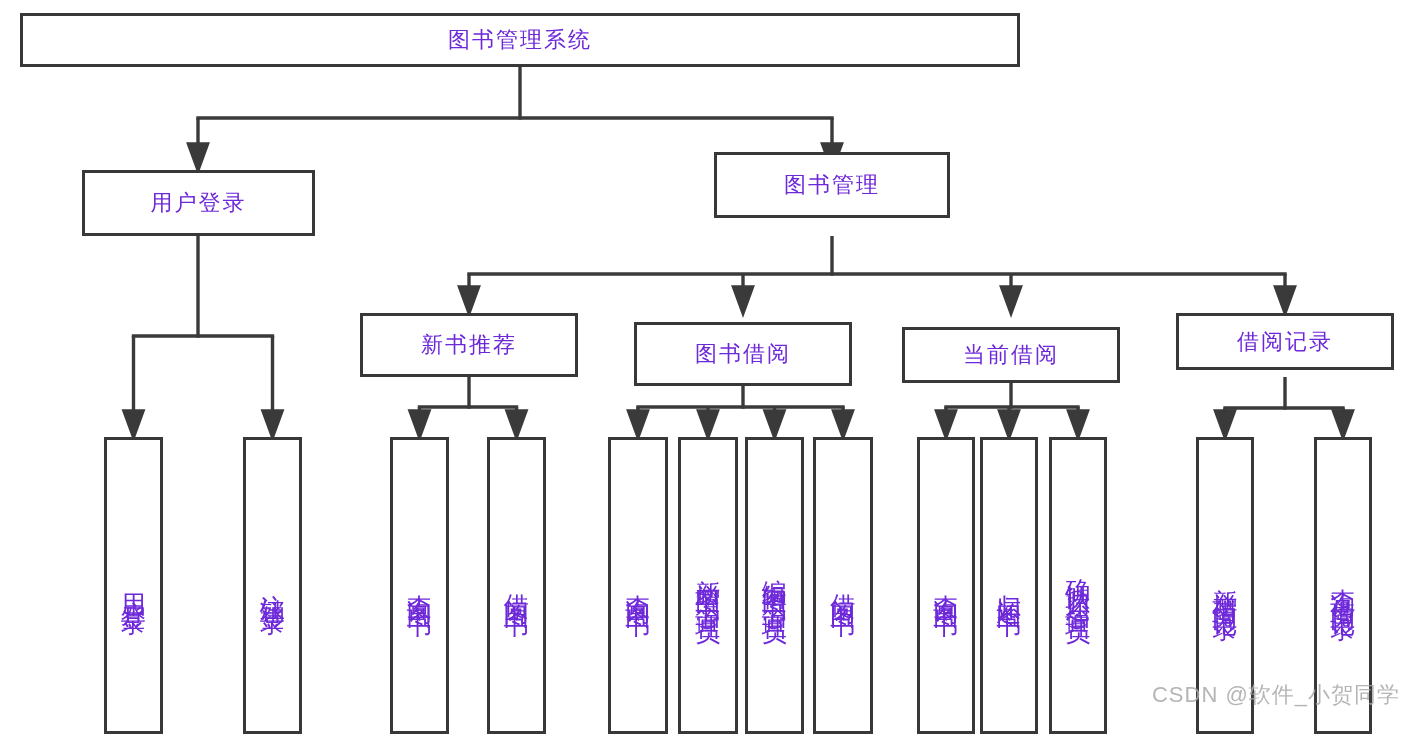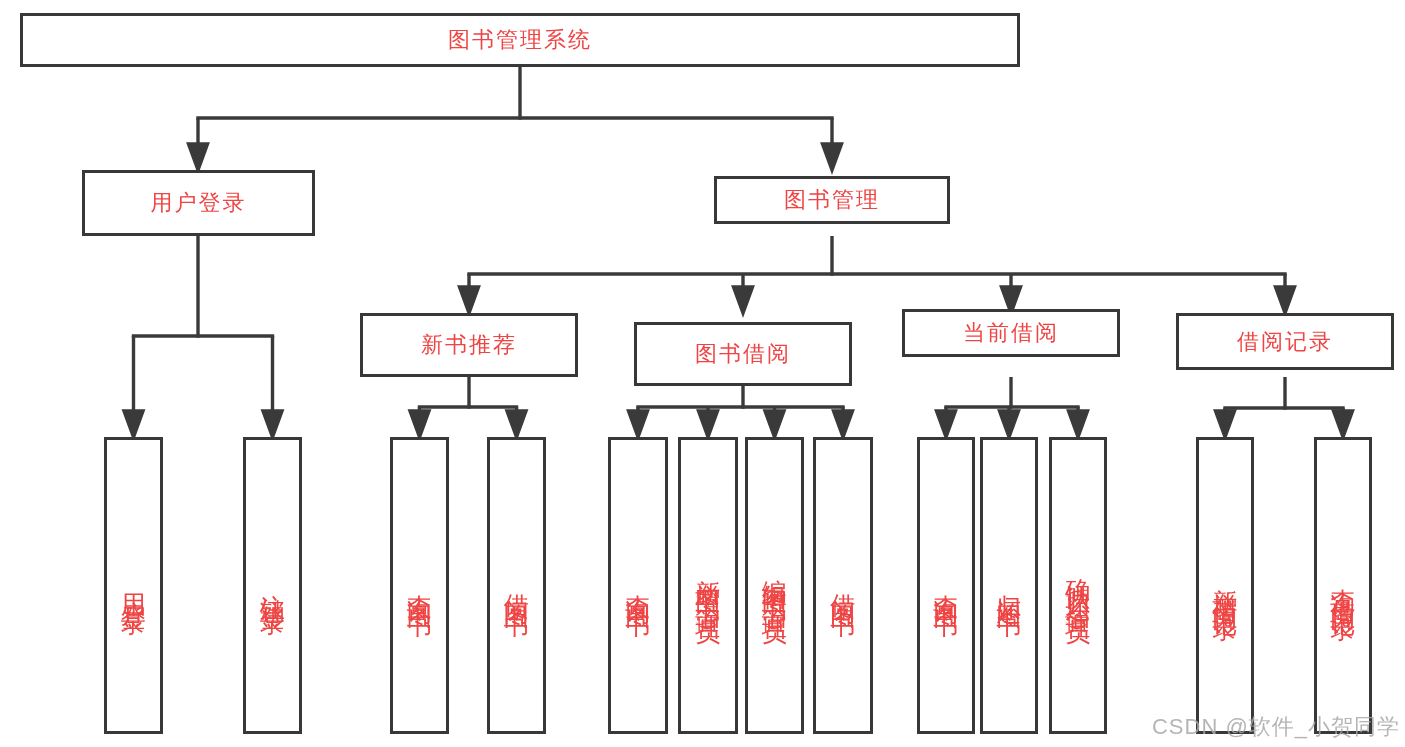--- a/index.html
+++ b/index.html
@@ -17,37 +17,37 @@
     width: 1405px; height: 747px;
   }
   .node {
     position: absolute;
     box-sizing: border-box;
     background: #ffffff;
     border: 3px solid #383838;
     display: flex;
     align-items: center;
     justify-content: center;
-    color: #ef4444;
+    color: #6d28d9;
   }
   .hbox {
     font-size: 22px;
     letter-spacing: 2px;
     white-space: nowrap;
   }
   .vbox span {
     writing-mode: vertical-rl;
     text-orientation: mixed;
     font-size: 25px;
     letter-spacing: 6px;
     line-height: 1.05;
   }
   .watermark {
     position: absolute;
-    top: 712px;
+    top: 680px;
     right: 5px;
     font-size: 22px;
     color: rgba(168,168,168,0.85);
     letter-spacing: 1px;
     white-space: nowrap;
   }
 </style>
 </head>
 <body>
 
@@ -117,31 +117,31 @@
     </g>
   </svg>
 
   <div class="node hbox" style="left:20px; top:13px; width:1000px; height:54px">
     <span>图书管理系统</span>
   </div>
 
   <div class="node hbox" style="left:82px; top:170px; width:233px; height:66px">
     <span>用户登录</span>
   </div>
-  <div class="node hbox" style="left:714px; top:176px; width:236px; height:48px">
+  <div class="node hbox" style="left:714px; top:152px; width:236px; height:66px">
     <span>图书管理</span>
   </div>
 
   <div class="node hbox" style="left:360px; top:313px; width:218px; height:64px">
     <span>新书推荐</span>
   </div>
   <div class="node hbox" style="left:634px; top:322px; width:218px; height:64px">
     <span>图书借阅</span>
   </div>
-  <div class="node hbox" style="left:902px; top:309px; width:218px; height:48px">
+  <div class="node hbox" style="left:902px; top:327px; width:218px; height:56px">
     <span>当前借阅</span>
   </div>
   <div class="node hbox" style="left:1176px; top:313px; width:218px; height:57px">
     <span>借阅记录</span>
   </div>
 
   <div class="node vbox" style="left:104px; top:437px; width:59px; height:297px">
     <span>用户登录</span>
   </div>
   <div class="node vbox" style="left:243px; top:437px; width:59px; height:297px">

